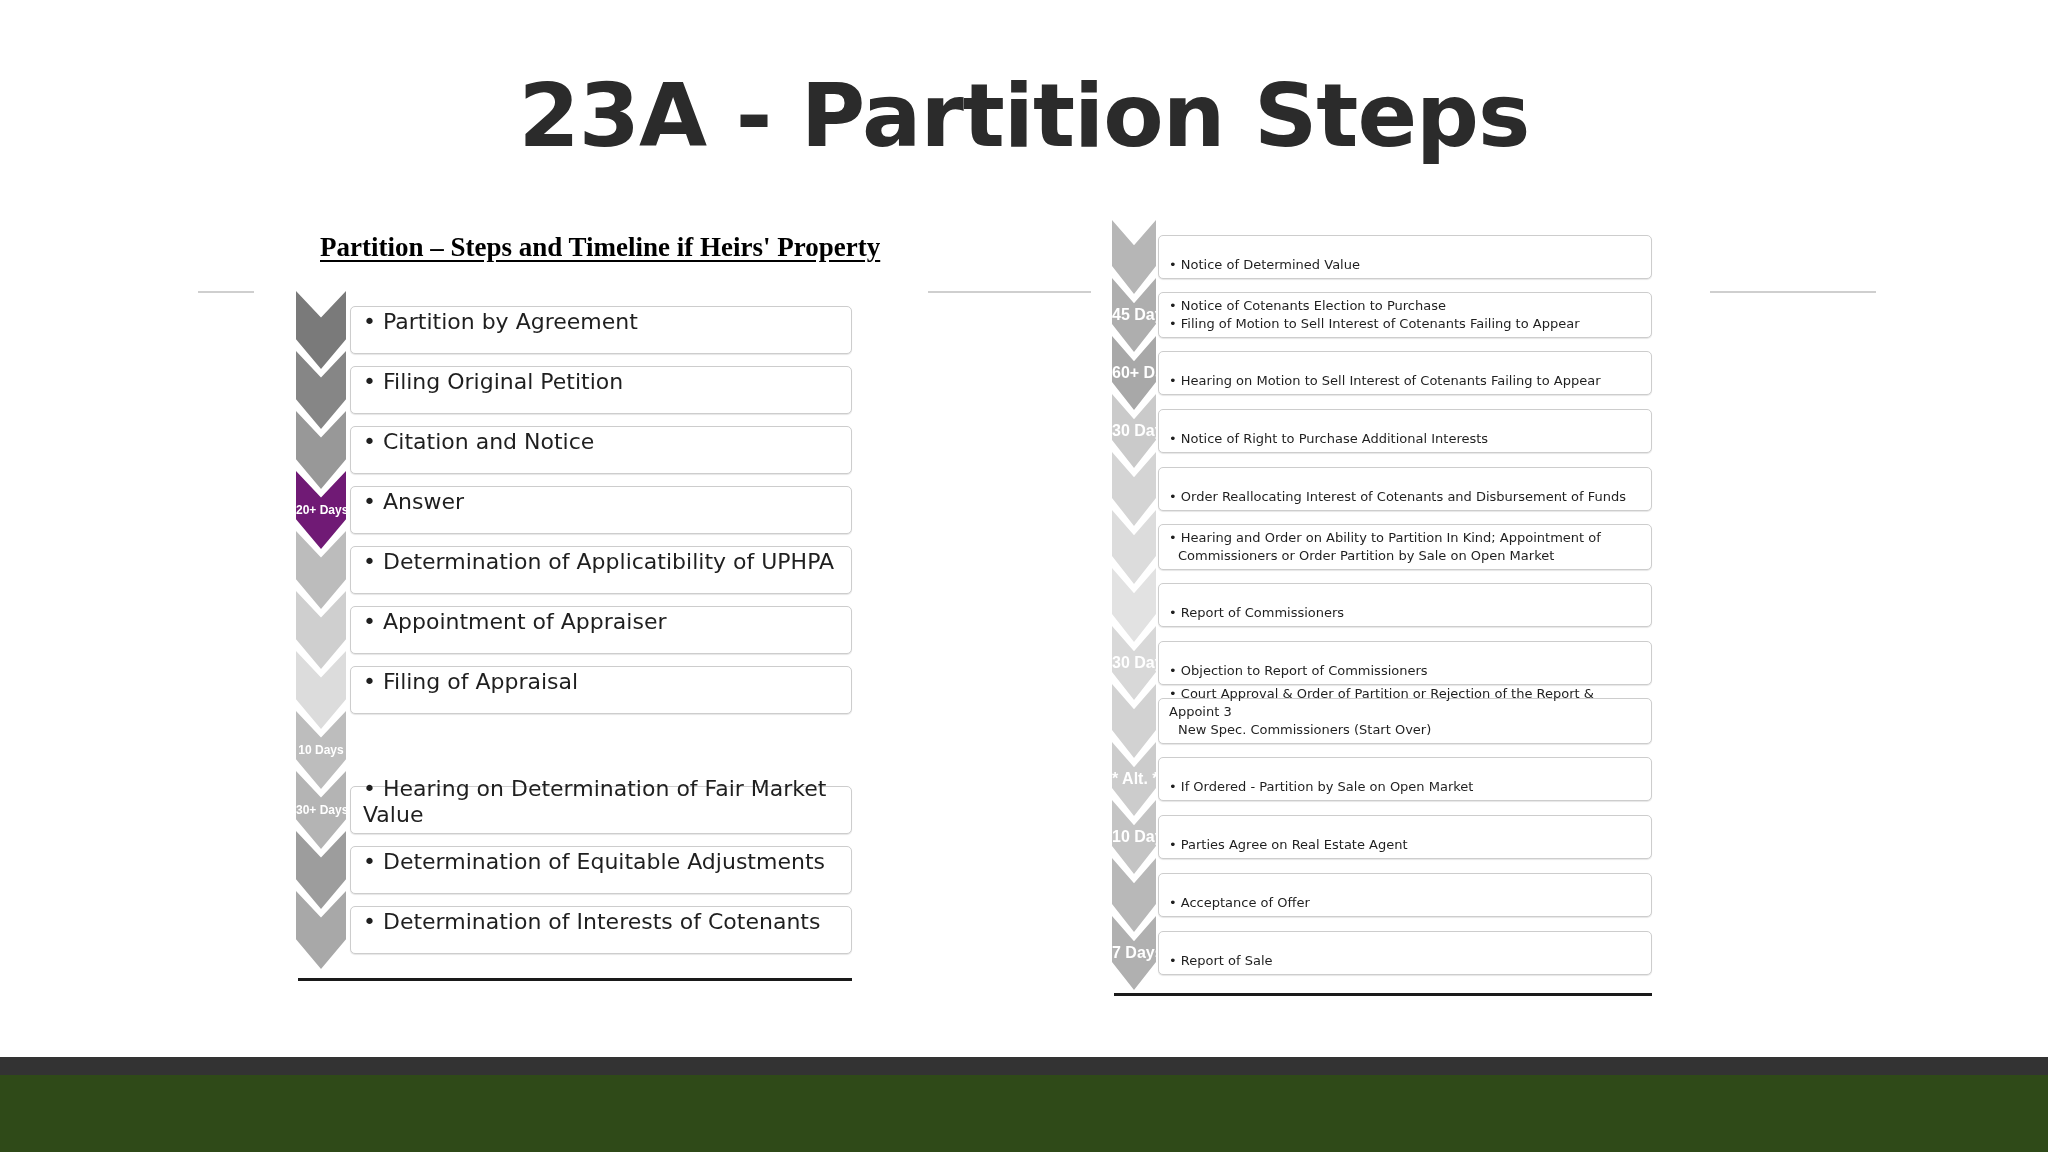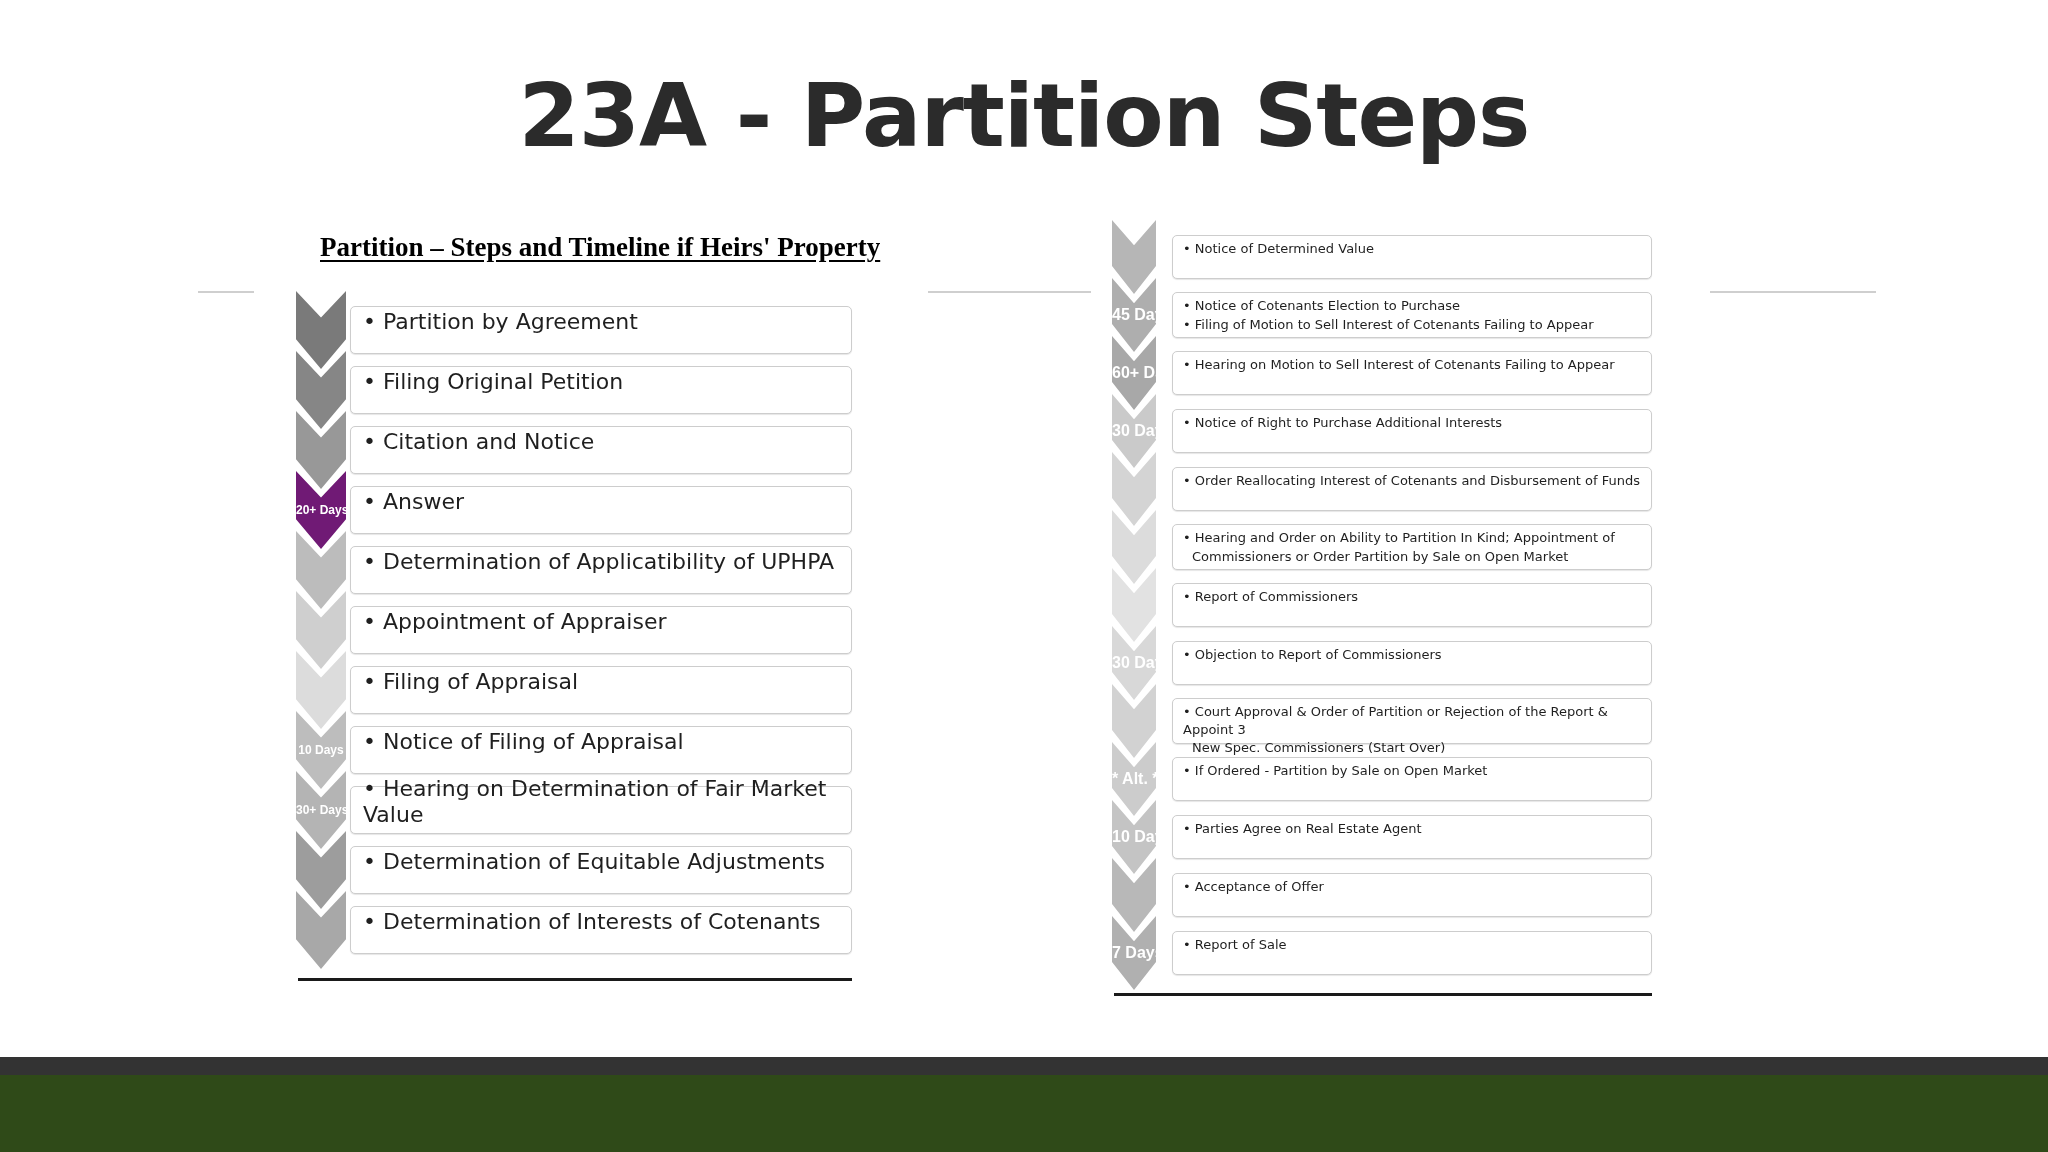--- a/index.html
+++ b/index.html
@@ -99,28 +99,28 @@
     color: #1f1f1f;
     line-height: 1.2;
   }
 
   
   #right-column .step-row { height: 58px; margin-bottom: 0px; }
   #right-column .chevron  { width: 44px; height: 74px; margin-top: -8px; }
   #right-column .chevron-label { font-size: 16px; }
   #right-column .step-box {
     flex: 1 1 auto;
-    margin-left: 16px;
+    margin-left: 2px;
     background: #ffffff;
     border: 1px solid #cdcdcd;
     border-radius: 5px;
     box-shadow: 0 1px 1px rgba(0,0,0,0.10);
     display: flex;
     flex-direction: column;
-    justify-content: flex-start;
+    justify-content: flex-end;
     padding: 4px 10px 4px 10px;
     box-sizing: border-box;
     height: 44px;
     align-self: center;
   }
   #right-column .step-box.tall { height: 46px; }
   #right-column .step-text {
     font-family: "DejaVu Sans", sans-serif;
     font-size: 13px;
     color: #1f1f1f;
@@ -218,23 +218,20 @@
     <div class="step-row">
       <div class="chevron" style="background: rgb(220, 220, 220);"></div>
       <div class="step-box">
         <div class="step-text">• Filing of Appraisal</div>
       </div>
     </div>
     <div class="step-row">
       <div class="chevron" style="background: rgb(189, 189, 189);">
         <span class="chevron-label">10 Days</span>
       </div>
-      <div class="step-box">
-        <div class="step-text">• Notice of Filing of Appraisal</div>
-      </div>
     </div>
     <div class="step-row">
       <div class="chevron" style="background: rgb(180, 180, 180);">
         <span class="chevron-label">30+ Days</span>
       </div>
       <div class="step-box">
         <div class="step-text">• Hearing on Determination of Fair Market Value</div>
       </div>
     </div>
     <div class="step-row">

